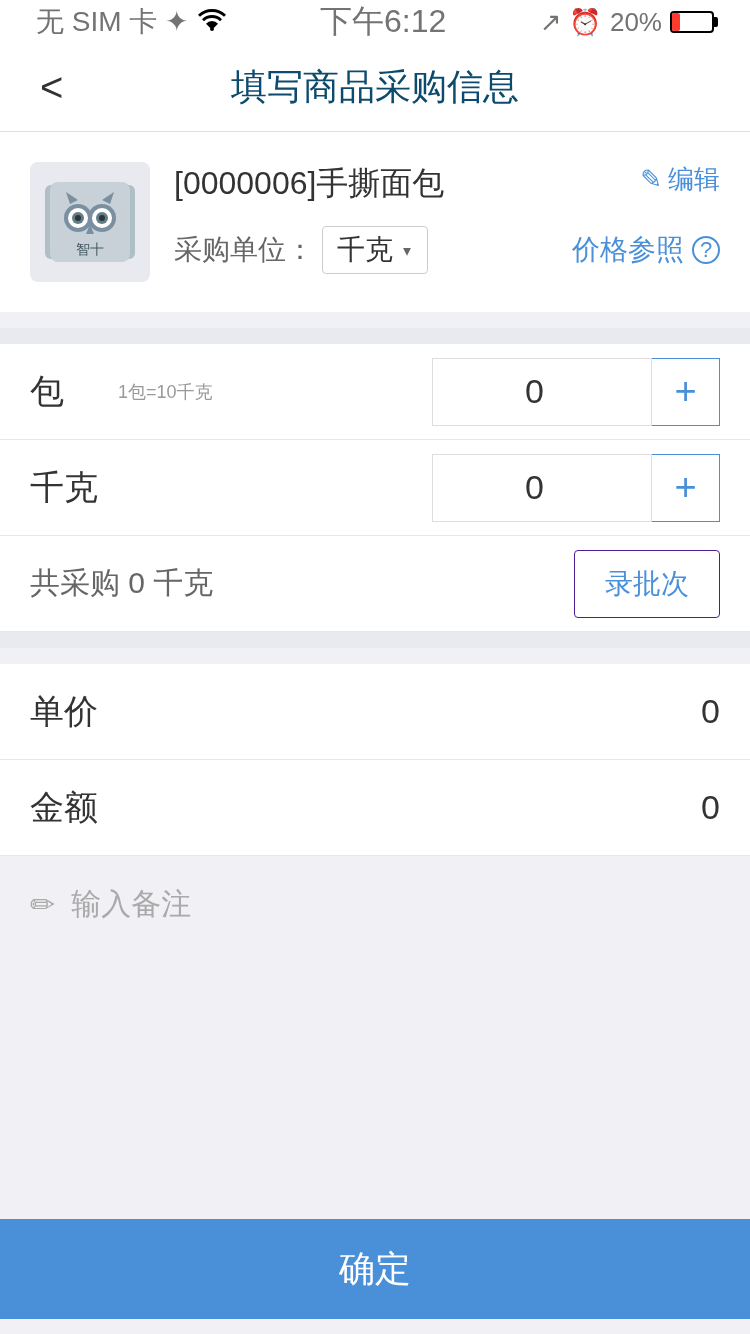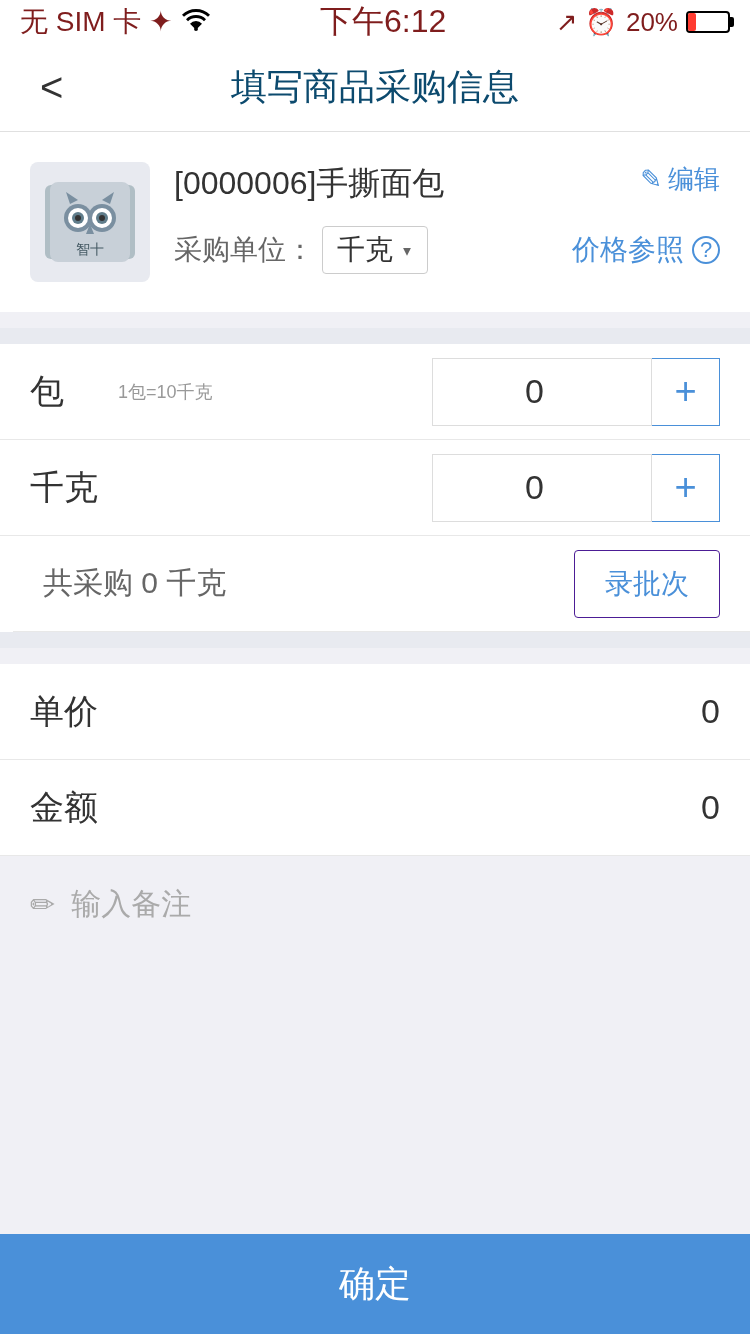--- a/index.html
+++ b/index.html
@@ -13,23 +13,23 @@
       color: #333;
     }
 
     
     .status-bar {
       height: 44px;
       background: #fff;
       display: flex;
       align-items: center;
       justify-content: space-between;
-      padding: 0 20px;
+      padding: 0 36px;
       font-size: 28px;
-      color: #7f1d1d;
+      color: #737373;
     }
     .status-left { display: flex; align-items: center; gap: 8px; }
     .status-center { font-size: 32px; font-weight: 500; }
     .status-right { display: flex; align-items: center; gap: 8px; font-size: 26px; }
     .battery-icon {
       width: 44px; height: 22px; border: 2px solid #000; border-radius: 4px; position: relative;
       display: inline-flex; align-items: center;
     }
     .battery-icon::after {
       content: ''; position: absolute; right: -6px; top: 50%; transform: translateY(-50%);
@@ -195,21 +195,20 @@
 
     
     .total-row {
       display: flex;
       align-items: center;
       justify-content: space-between;
       padding: 0 30px;
       height: 96px;
       background: #fff;
       border-bottom: 1px solid #e8e8e8;
-      margin-left: 13px;
     }
     .total-label {
       font-size: 30px;
       color: #666;
     }
     .record-btn {
       border: 1px solid #4c1d95;
       color: #4a90d9;
       background: #fff;
       padding: 14px 30px;
@@ -256,21 +255,21 @@
     
     .empty-area {
       flex: 1;
       background: #f0f0f5;
       min-height: 300px;
     }
 
     
     .confirm-bar {
       position: fixed;
-      bottom: 0;
+      bottom: 15px;
       left: 0;
       width: 750px;
       height: 100px;
       background: #4a90d9;
       display: flex;
       align-items: center;
       justify-content: center;
       cursor: pointer;
     }
     .confirm-text {

